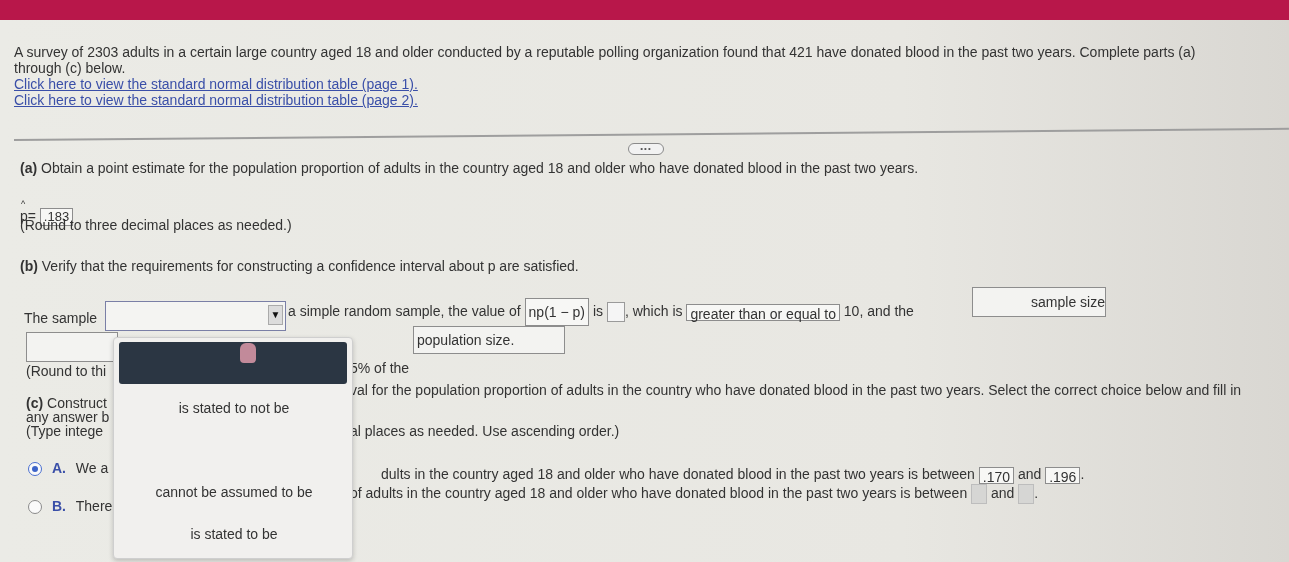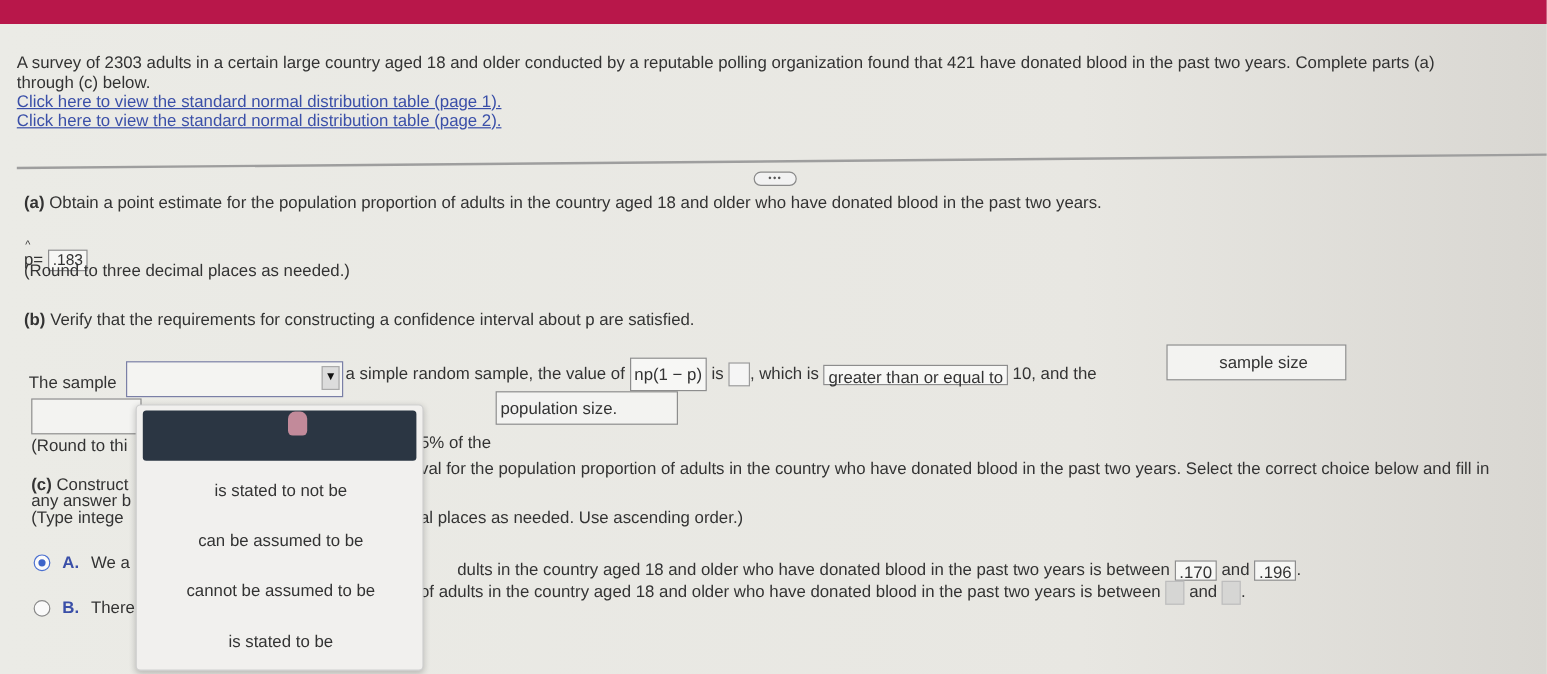--- a/index.html
+++ b/index.html
@@ -123,21 +123,21 @@
   </div>
 
   <div class="abs" style="left:288px; top:278px;">
     <span>a simple random sample, the value of</span>
     <span class="box" style="height:28px; line-height:26px;">np(1 − p)</span>
     <span>is</span>
     <span class="empty-box"></span><span>, which is</span>
     <span class="box">greater than or equal to</span>
     <span>10, and the</span>
   </div>
-  <div class="abs" style="left:972px; top:267px; width:150px; height:30px; border:1px solid #8d8d8d; background:#f3f3f1; text-align:center; line-height:28px;padding-left:12px;">sample size</div>
+  <div class="abs" style="left:972px; top:267px; width:134px; height:30px; border:1px solid #8d8d8d; background:#f3f3f1; text-align:right; line-height:28px;padding-left:12px;">sample size</div>
 
   <div class="input-b2"></div>
   <div class="abs" style="left:350px; top:313px;margin-top:27px;">5% of the</div>
   <div class="abs" style="left:413px; top:306px; width:152px; height:28px; border:1px solid #8d8d8d; background:#f3f3f1; padding-left:3px; line-height:26px;">population size.</div>
   <div class="abs" style="left:26px; top:343px;">(Round to thi</div>
 
   <div class="abs" style="left:26px; top:376px; line-height:14px;">
     <div><span class="bold">(c)</span><span> Construct</span></div>
     <div>any answer b</div>
     <div>(Type intege</div>
@@ -165,19 +165,18 @@
   <div class="abs" style="left:350px; top:464px;">
     <span>of adults in the country aged 18 and older who have donated blood in the past two years is between</span>
     <span class="grey-box"></span>
     <span>and</span>
     <span class="grey-box"></span><span>.</span>
   </div>
 
   <div class="dropdown">
     <div class="dd-highlight"></div>
     <div class="dd-item" style="top:62px;">is stated to not be</div>
-    <div class="dd-item" style="top:104px;">can be assumed to be</div>
     <div class="dd-item" style="top:146px;">cannot be assumed to be</div>
     <div class="dd-item" style="top:188px;">is stated to be</div>
   </div>
 
   <div class="cursor-hand"></div>
 </div>
 
 </body></html>

